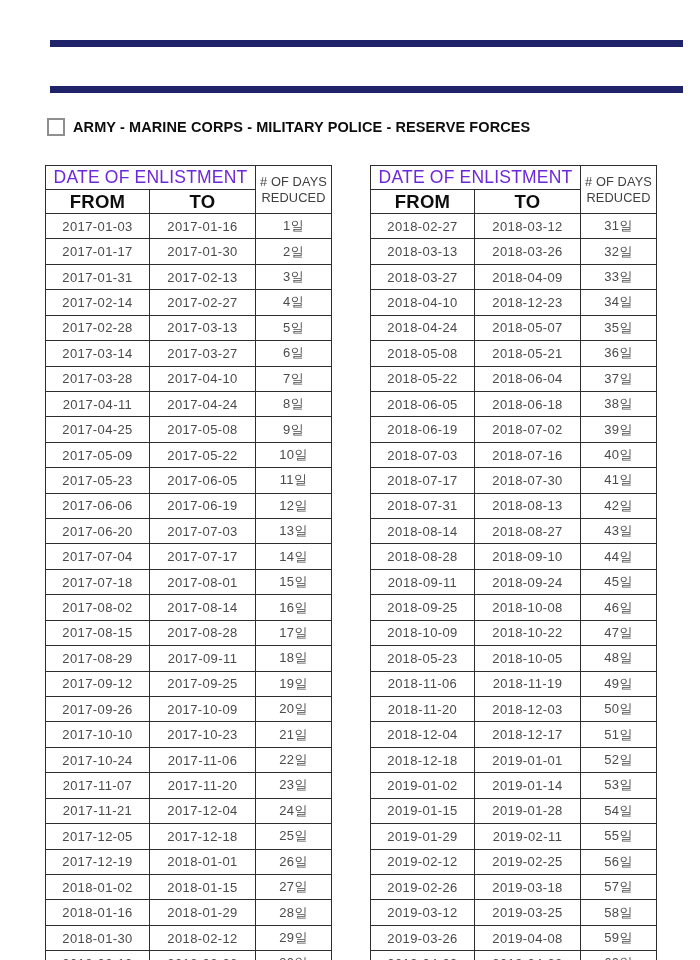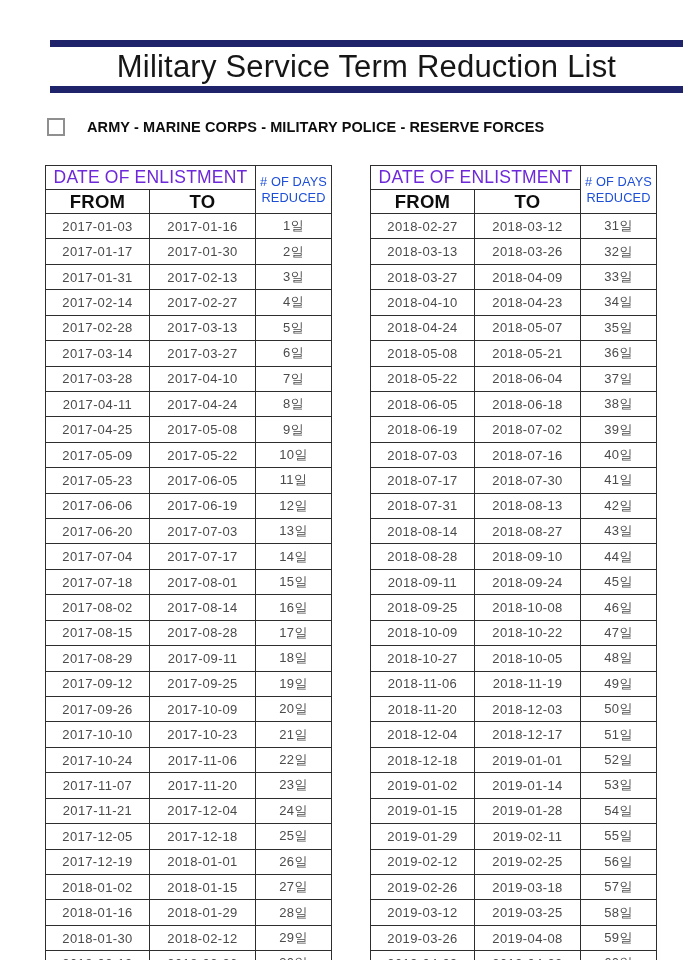--- a/index.html
+++ b/index.html
@@ -40,21 +40,21 @@
     color: #161616;
     white-space: nowrap;
   }
   
   .branch-row {
     position: absolute;
     left: 47px;
     top: 118px;
     display: flex;
     align-items: center;
-    gap: 22px;
+    gap: 8px;
   }
   .checkbox {
     display: inline-block;
     width: 14px;
     height: 14px;
     border: 2px solid #8f8f8f;
     background: #ffffff;
     cursor: pointer;
   }
   .branch-label {
@@ -95,40 +95,39 @@
   .hdr-fromto {
     height: 23px;
     font-size: 18.5px;
     font-weight: 700;
     color: #0d0d0d;
     letter-spacing: 0.3px;
   }
   .hdr-days {
     font-size: 12.8px;
     font-weight: 400;
-    color: #1d4ed8;
+    color: #404040;
     line-height: 1.18;
     letter-spacing: 0.1px;
   }
   .hdr-days span { display: block; }
   table.reduction tbody td {
     height: 24.43px;
     font-size: 13px;
     font-weight: 400;
     color: #4a4a4a;
     letter-spacing: 0.4px;
   }
 </style>
 </head>
 <body>
 
 <div class="page">
 
   <div class="title-rule" id="rule-top"></div>
-  <h1 class="page-title">Military Service Term Reduction List</h1>
   <div class="title-rule" id="rule-bottom"></div>
 
   <div class="branch-row">
     <span class="checkbox"></span>
     <span class="branch-label">ARMY - MARINE CORPS - MILITARY POLICE - RESERVE FORCES</span>
   </div>
 
   <div class="table-wrap" id="table-left">
     <table class="reduction">
       <colgroup>
@@ -335,21 +334,21 @@
             <td>2018-03-26</td>
             <td>32일</td>
           </tr>
           <tr>
             <td>2018-03-27</td>
             <td>2018-04-09</td>
             <td>33일</td>
           </tr>
           <tr>
             <td>2018-04-10</td>
-            <td>2018-04-23</td>
+            <td>2018-12-23</td>
             <td>34일</td>
           </tr>
           <tr>
             <td>2018-04-24</td>
             <td>2018-05-07</td>
             <td>35일</td>
           </tr>
           <tr>
             <td>2018-05-08</td>
             <td>2018-05-21</td>
@@ -404,21 +403,21 @@
             <td>2018-09-25</td>
             <td>2018-10-08</td>
             <td>46일</td>
           </tr>
           <tr>
             <td>2018-10-09</td>
             <td>2018-10-22</td>
             <td>47일</td>
           </tr>
           <tr>
-            <td>2018-10-27</td>
+            <td>2018-05-23</td>
             <td>2018-10-05</td>
             <td>48일</td>
           </tr>
           <tr>
             <td>2018-11-06</td>
             <td>2018-11-19</td>
             <td>49일</td>
           </tr>
           <tr>
             <td>2018-11-20</td>

